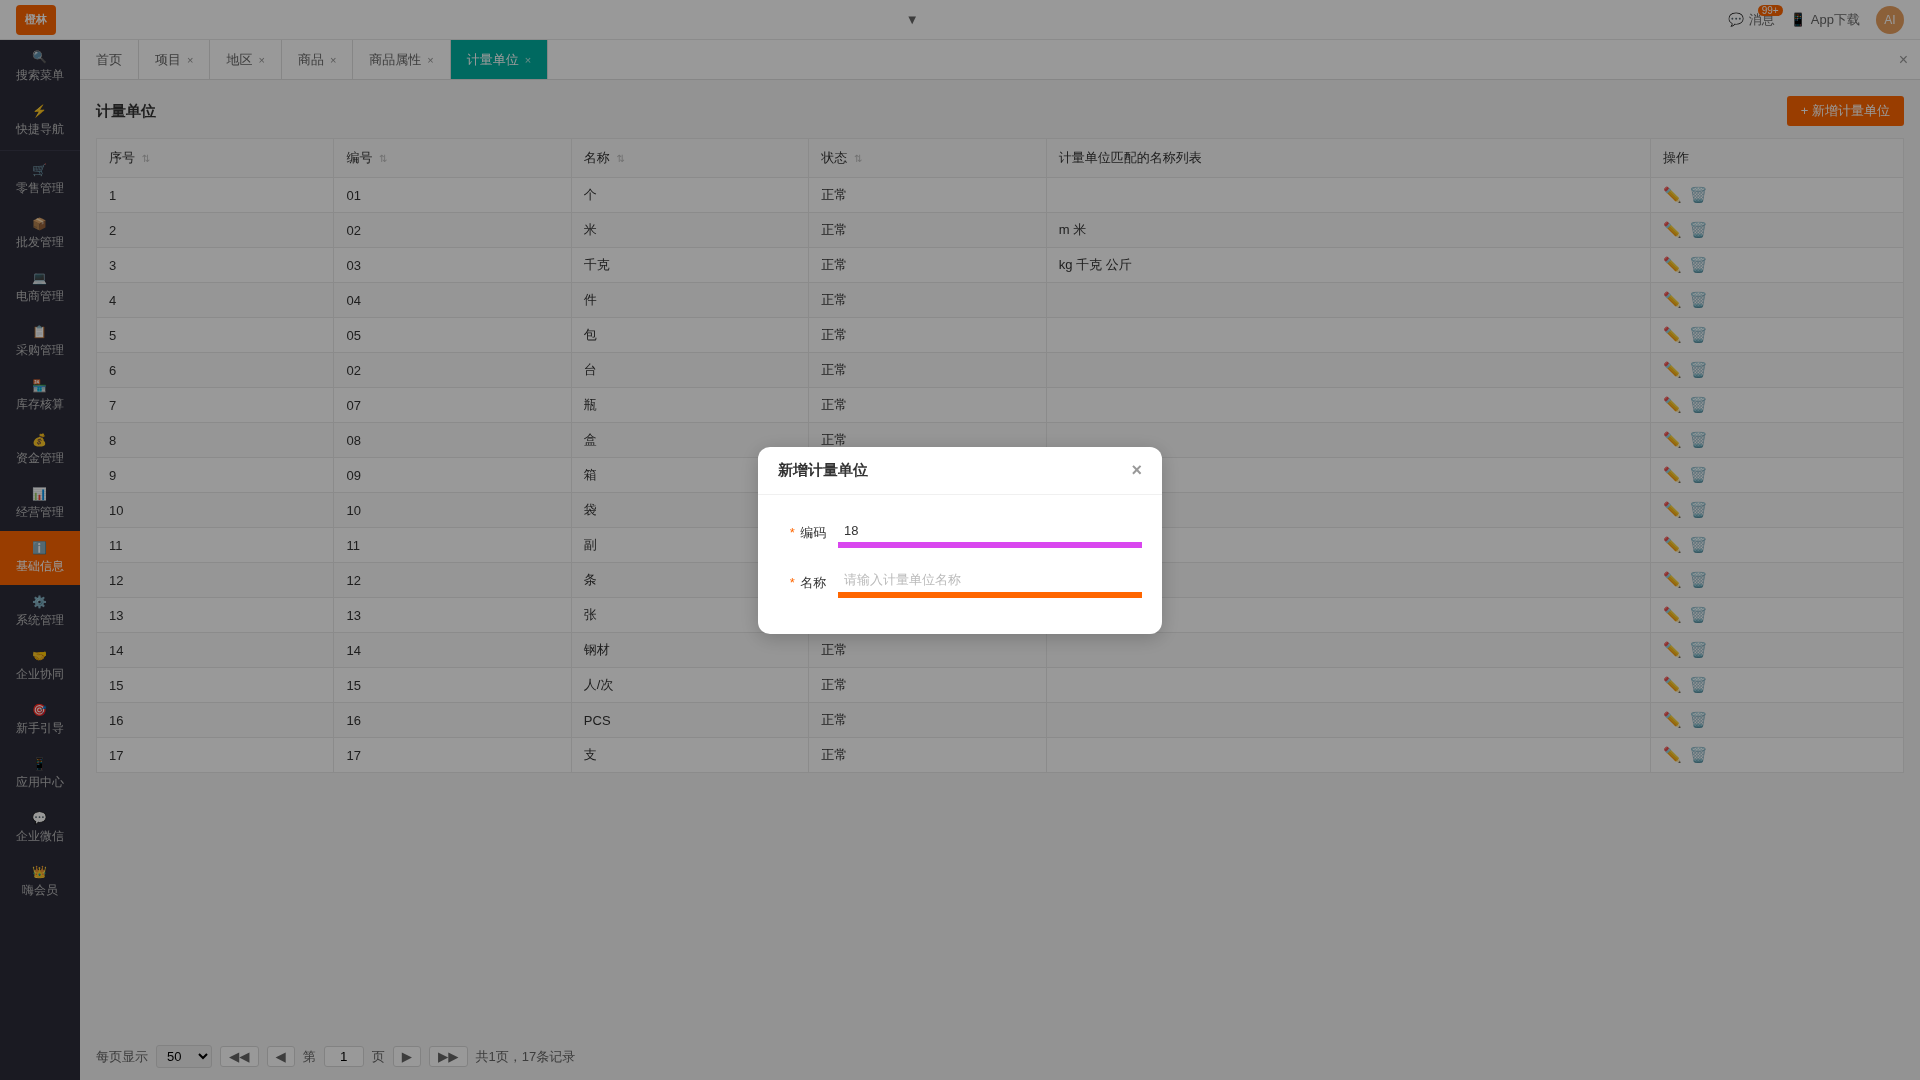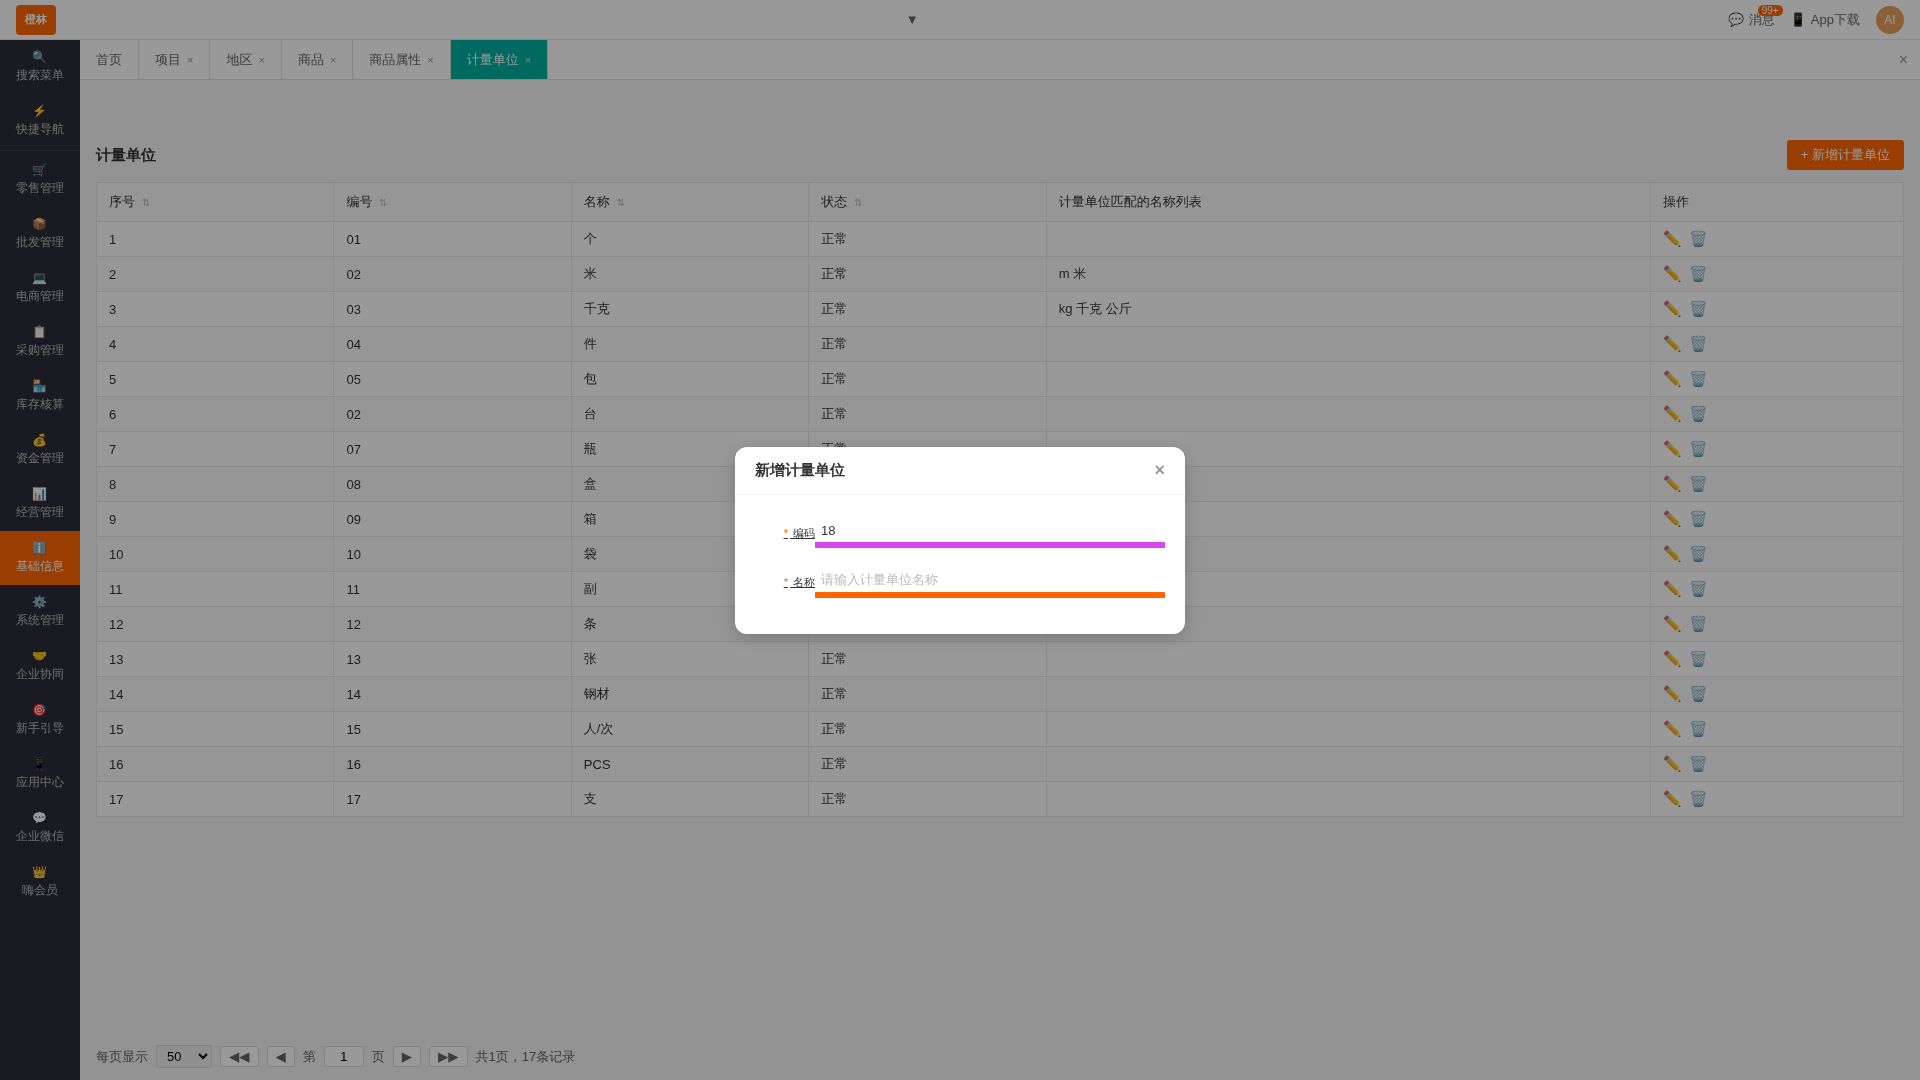--- a/index.html
+++ b/index.html
@@ -106,21 +106,20 @@
     }
     .sidebar-divider { height: 1px; background: #3a3a4a; margin: 2px 0; }
 
     
     .content-area {
       flex: 1;
       display: flex;
       flex-direction: column;
       background: #f5f5f5;
       overflow: hidden;
-      gap: 44px;
     }
 
     
     .tab-bar {
       height: 40px;
       background: #fff;
       display: flex;
       align-items: center;
       border-bottom: 1px solid #e0e0e0;
       padding: 0 0;
@@ -259,21 +258,21 @@
       top: 0; left: 0; right: 0; bottom: 0;
       background: rgba(0,0,0,0.4);
       display: flex;
       align-items: center;
       justify-content: center;
       z-index: 1000;
     }
     .modal {
       background: #fff;
       border-radius: 12px;
-      width: 450px;
+      width: 404px;
       box-shadow: 0 4px 20px rgba(0,0,0,0.2);
       overflow: hidden;
     }
     .modal-header {
       padding: 14px 20px;
       border-bottom: 1px solid #f0f0f0;
       display: flex;
       align-items: center;
       justify-content: space-between;
       font-size: 15px;
@@ -289,25 +288,24 @@
     .modal-body {
       padding: 24px 20px 16px;
     }
     .form-row {
       display: flex;
       align-items: center;
       margin-bottom: 20px;
     }
     .form-label {
       width: 60px;
-      text-align: right;
+      text-align: center;
       color: #333;
-      font-size: 11px;
+      font-size: 13px;
       flex-shrink: 0;
-      text-decoration: underline;
     }
     .form-label .required {
       color: #f60;
       margin-right: 2px;
     }
     .form-input {
       flex: 1;
       border: none;
       border-bottom: 6px solid #d946ef;
       padding: 4px 6px;

